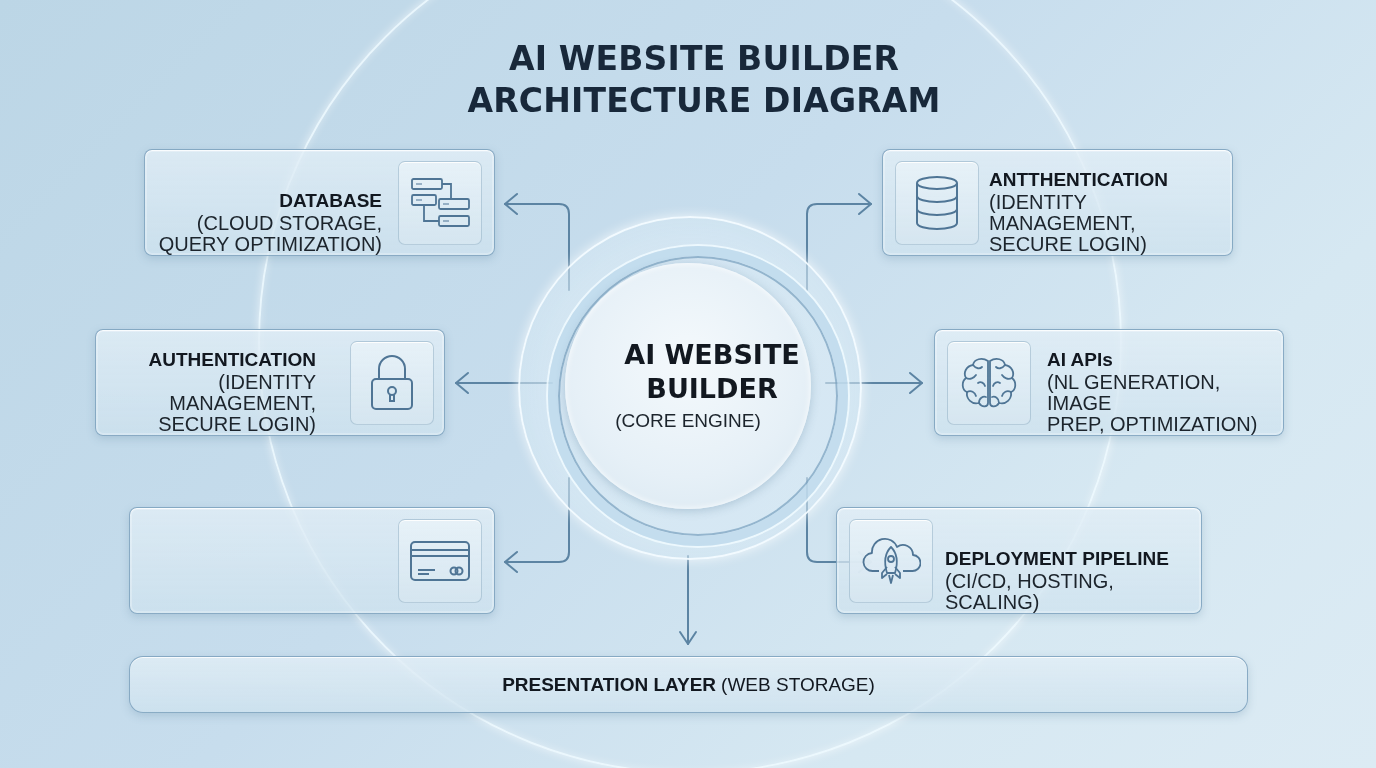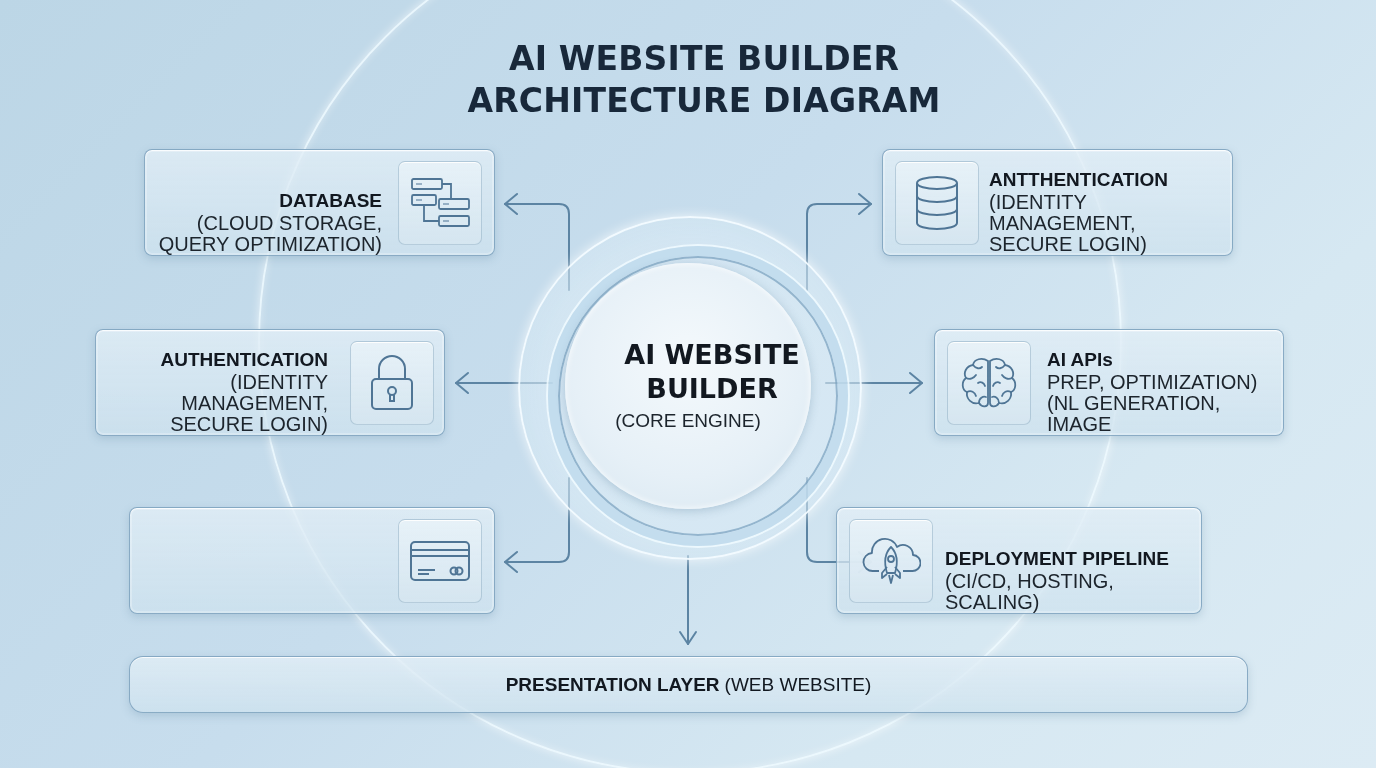--- a/index.html
+++ b/index.html
@@ -125,21 +125,21 @@
       <rect x="30" y="24" width="30" height="10" rx="1.5"></rect>
       <rect x="30" y="41" width="30" height="10" rx="1.5"></rect>
       <path d="M33 9 L42 9 L42 24"></path>
       <path d="M15 30 L15 46 L30 46"></path>
       <path d="M7 9 h6 M7 25 h6 M34 29 h6 M34 46 h6" stroke-width="1.2"></path>
     </svg>
   </div>
 </div>
 
 <div class="card left" style="left:95px; top:329px; width:348px; height:105px;">
-  <div class="txt" style="right:116px; left:8px;">
+  <div class="txt" style="right:128px; left:8px;">
     <div class="h">AUTHENTICATION</div>
     <div class="d">(IDENTITY MANAGEMENT,</div>
     <div class="d">SECURE LOGIN)</div>
   </div>
   <div class="iconbox" style="right:10px;">
     <svg width="50" height="60" viewBox="0 0 50 60" fill="none" stroke="#4f7595" stroke-width="2">
       <path d="M12 26 V16 a13 13 0 0 1 26 0 V26"></path>
       <rect x="5" y="26" width="40" height="30" rx="4"></rect>
       <circle cx="25" cy="38" r="4"></circle>
       <path d="M23 42 L23 48 L27 48 L27 42"></path>
@@ -179,22 +179,22 @@
   <div class="iconbox" style="left:12px;">
     <svg width="58" height="54" viewBox="0 0 58 54" fill="none" stroke="#4f7595" stroke-width="1.8" stroke-linecap="round">
       <path d="M28 5 C22 1 14 3 13 9 C6 10 3 17 6 22 C1 26 2 34 7 36 C6 43 12 49 19 47 C22 52 28 51 28 47 Z"></path>
       <path d="M30 5 C36 1 44 3 45 9 C52 10 55 17 52 22 C57 26 56 34 51 36 C52 43 46 49 39 47 C36 52 30 51 30 47 Z"></path>
       <path d="M13 9 C16 13 20 13 22 11 M6 22 C10 24 14 22 16 19 M7 36 C11 34 15 36 16 40 M19 47 C19 42 23 40 26 41 M18 27 C21 25 24 27 25 30"></path>
       <path d="M45 9 C42 13 38 13 36 11 M52 22 C48 24 44 22 42 19 M51 36 C47 34 43 36 42 40 M39 47 C39 42 35 40 32 41 M40 27 C37 25 34 27 33 30"></path>
     </svg>
   </div>
   <div class="txt" style="left:112px; right:8px;">
     <div class="h">AI APIs</div>
+    <div class="d">(NL GENERATION, IMAGE</div>
     <div class="d">PREP, OPTIMIZATION)</div>
-    <div class="d">(NL GENERATION, IMAGE</div>
   </div>
 </div>
 
 <div class="card right" style="left:836px; top:507px; width:364px; height:105px;">
   <div class="iconbox" style="left:12px;">
     <svg width="60" height="56" viewBox="0 0 60 56" fill="none" stroke="#4f7595" stroke-width="1.8" stroke-linejoin="round">
       <path d="M18 38 H12 a9 9 0 0 1 -1 -18 a13 13 0 0 1 25 -6 a10 10 0 0 1 16 8 a8 8 0 0 1 -1 16 H42"></path>
       <path d="M30 14 C36 20 37 30 34 40 H26 C23 30 24 20 30 14 Z"></path>
       <circle cx="30" cy="26" r="3"></circle>
       <path d="M26 34 L21 40 L21 45 L26 41 M34 34 L39 40 L39 45 L34 41"></path>
@@ -202,14 +202,14 @@
     </svg>
   </div>
   <div class="txt" style="left:108px; right:8px;">
     <div class="h">DEPLOYMENT PIPELINE</div>
     <div class="d">(CI/CD, HOSTING, SCALING)</div>
   </div>
 </div>
 
 <div class="bottom-bar">
   <span class="b">PRESENTATION LAYER</span>
-  <span class="n">(WEB WEBSITE)</span>
+  <span class="n">(WEB STORAGE)</span>
 </div>
 
 </body></html>

